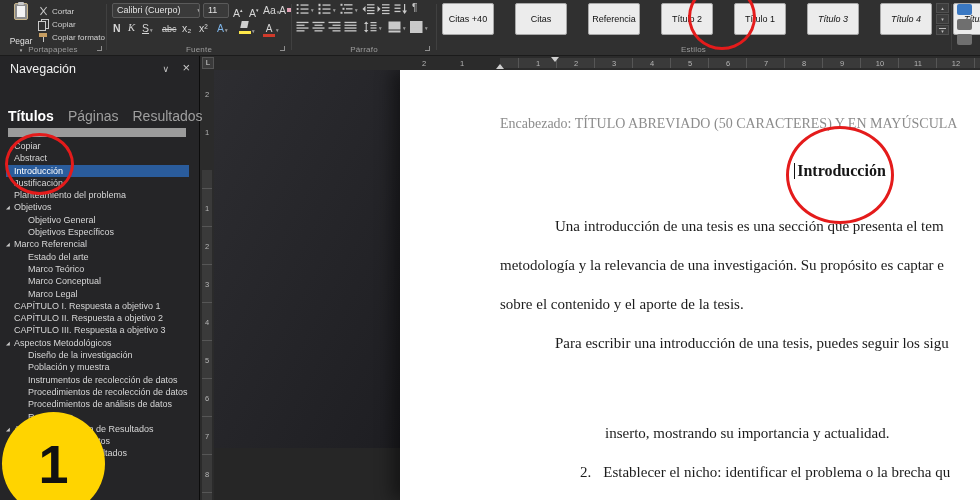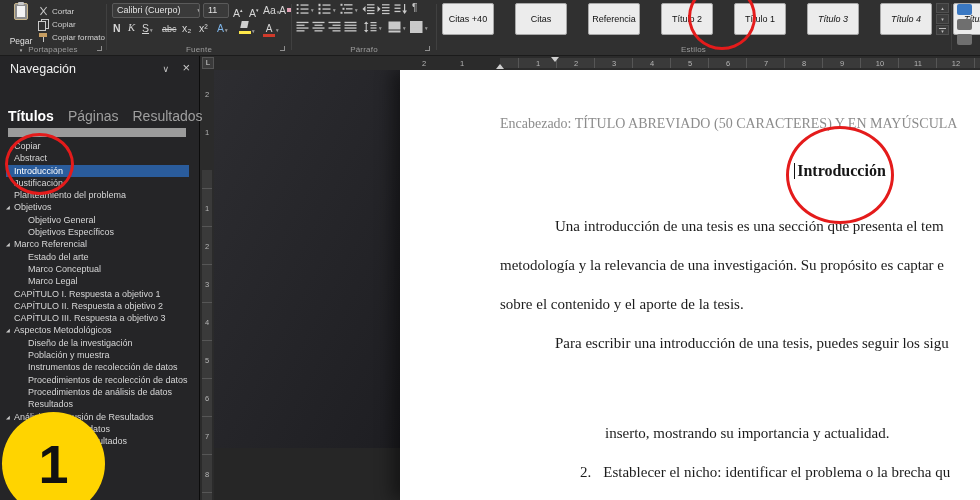--- a/index.html
+++ b/index.html
@@ -332,20 +332,21 @@
         <div class="nav-item lvl0"><span>Copiar</span></div>
         <div class="nav-item lvl0"><span>Abstract</span></div>
         <div class="nav-item lvl0 selected" style="background: rgb(42, 92, 156);"><span>Introducción</span></div>
         <div class="nav-item lvl0"><span>Justificación</span></div>
         <div class="nav-item lvl0"><span>Planteamiento del problema</span></div>
         <div class="nav-item lvl0"><span class="tri">◢</span><span>Objetivos</span></div>
         <div class="nav-item lvl1"><span>Objetivo General</span></div>
         <div class="nav-item lvl1"><span>Objetivos Específicos</span></div>
         <div class="nav-item lvl0"><span class="tri">◢</span><span>Marco Referencial</span></div>
         <div class="nav-item lvl1"><span>Estado del arte</span></div>
+        <div class="nav-item lvl1"><span>Marco Teórico</span></div>
         <div class="nav-item lvl1"><span>Marco Conceptual</span></div>
         <div class="nav-item lvl1"><span>Marco Legal</span></div>
         <div class="nav-item lvl0"><span>CAPÍTULO I. Respuesta a objetivo 1</span></div>
         <div class="nav-item lvl0"><span>CAPÍTULO II. Respuesta a objetivo 2</span></div>
         <div class="nav-item lvl0"><span>CAPÍTULO III. Respuesta a objetivo 3</span></div>
         <div class="nav-item lvl0"><span class="tri">◢</span><span>Aspectos Metodológicos</span></div>
         <div class="nav-item lvl1"><span>Diseño de la investigación</span></div>
         <div class="nav-item lvl1"><span>Población y muestra</span></div>
         <div class="nav-item lvl1"><span>Instrumentos de recolección de datos</span></div>
         <div class="nav-item lvl1"><span>Procedimientos de recolección de datos</span></div>

